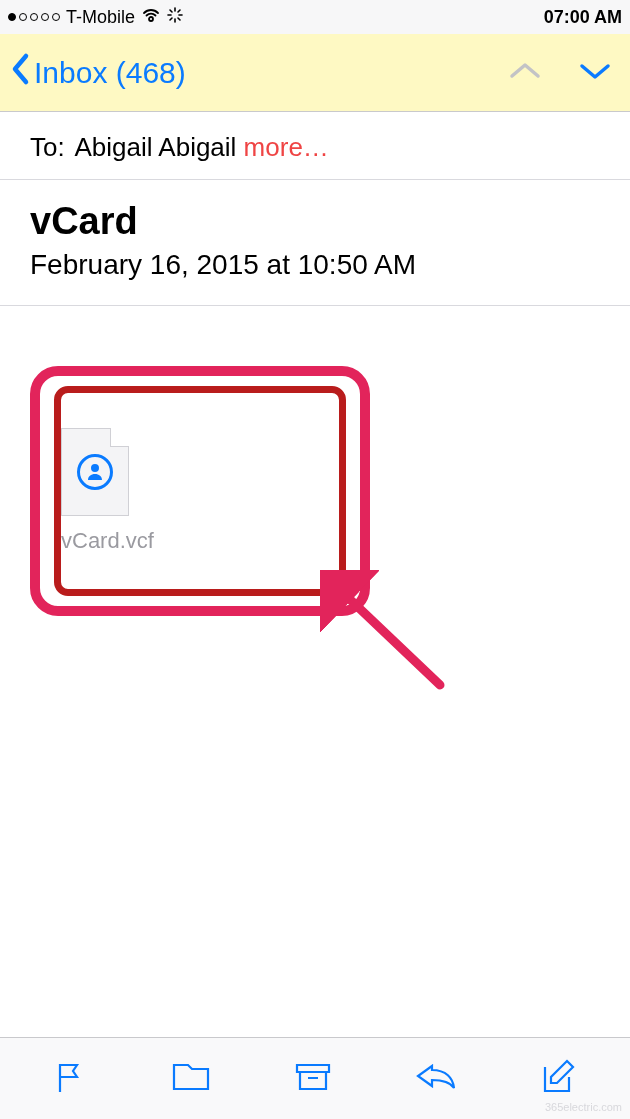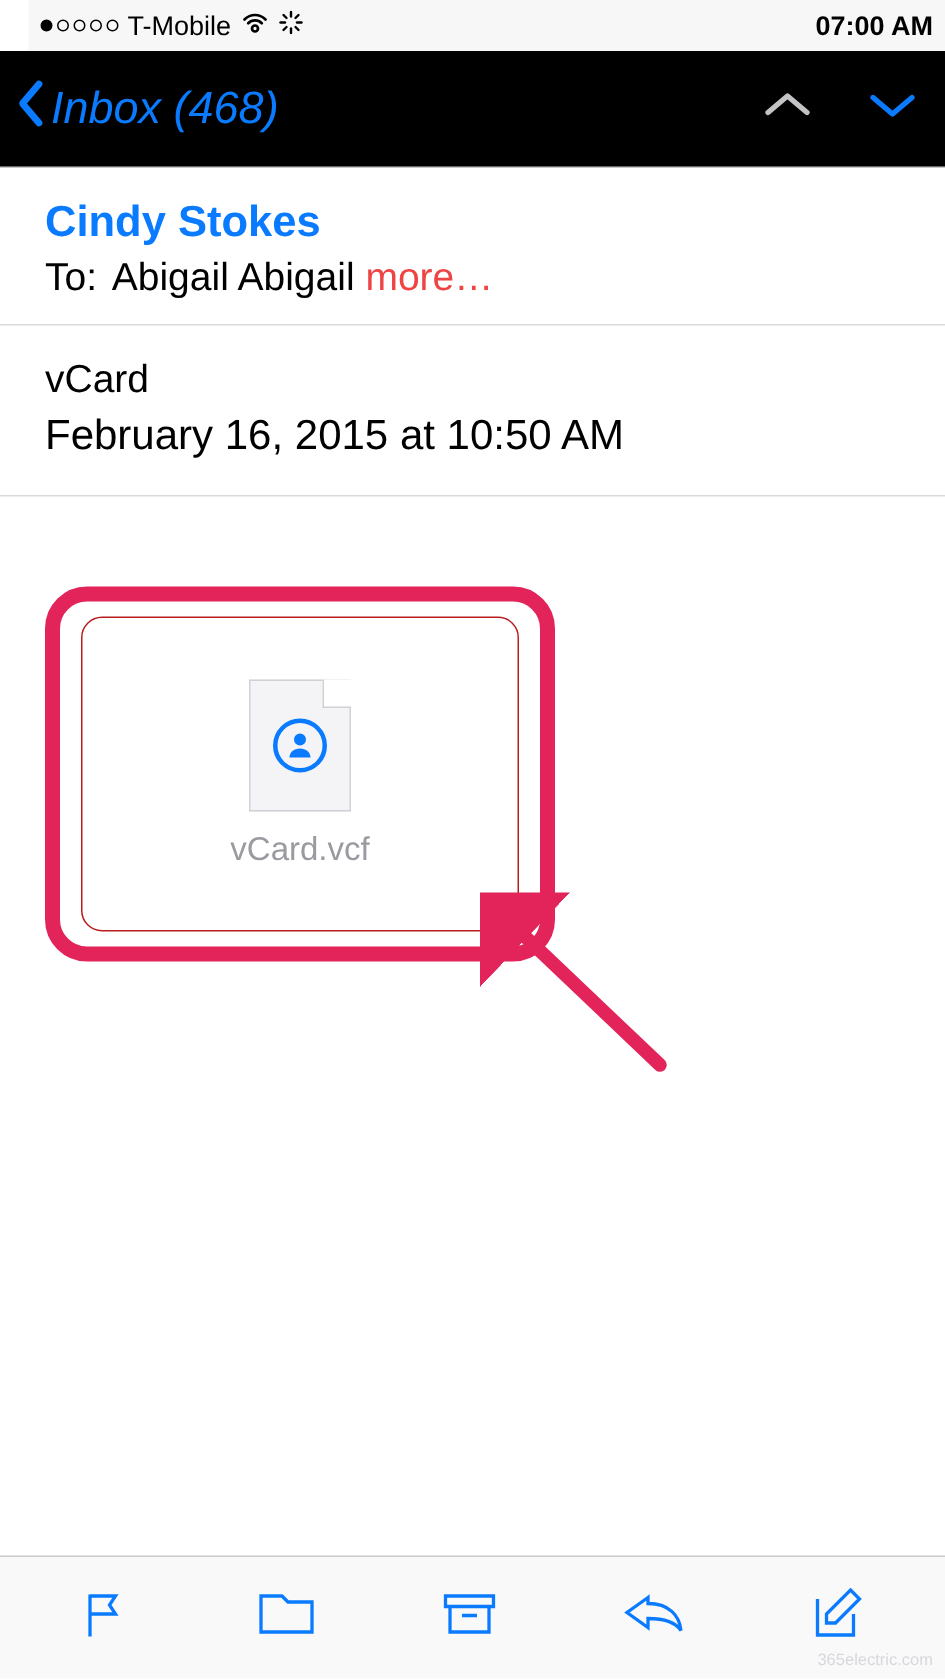--- a/index.html
+++ b/index.html
@@ -16,21 +16,20 @@
   .status-bar {
     height: 34px;
     background: #f7f7f8;
     display: flex;
     align-items: center;
     justify-content: space-between;
     padding: 0 8px;
     font-size: 18px;
     font-weight: 500;
     color: #000;
-    margin-left: 19px;
   }
   .status-left, .status-right { display: flex; align-items: center; gap: 6px; }
   .signal-dots { display: flex; gap: 3px; align-items: center; }
   .signal-dots span {
     width: 8px; height: 8px; border-radius: 50%;
     border: 1.5px solid #000; display: inline-block;
   }
   .signal-dots span.filled { background: #000; }
   .status-time { font-weight: 600; }
   .battery {
@@ -39,27 +38,26 @@
     position: relative; background: #000;
   }
   .battery::after {
     content:""; position:absolute; right:-5px; top:3px;
     width:3px; height:6px; background:#000; border-radius:0 2px 2px 0;
   }
 
   
   .nav-bar {
     height: 78px;
-    background: #000000;
+    background: #fef9c3;
     border-bottom: 1px solid #c9c9cc;
     display: flex;
     align-items: center;
     justify-content: space-between;
     padding: 0 18px 0 10px;
-    font-style: italic;
   }
   .back-button {
     display: flex; align-items: center; gap: 4px;
     color: #0a7bff;
     font-size: 30px;
     font-weight: 400;
   }
   .nav-arrows { display: flex; gap: 36px; }
   .nav-arrows .up svg path { stroke:#c3c3c6; }
   .nav-arrows .down svg path { stroke:#0a7bff; }
@@ -72,39 +70,39 @@
   .sender { color:#0a7bff; font-size:29px; font-weight:600; margin-bottom:4px; }
   .recipient-line { font-size:26px; color:#000; }
   .recipient-line .to-label { color:#000; margin-right:4px;text-align:center; }
   .recipient-line .more { color:#ef4444; }
 
   
   .subject-block {
     padding: 20px 30px 24px 30px;
     border-bottom: 1px solid #d9d9de;
   }
-  .subject { font-size:26px; font-weight:400; margin-bottom:6px; }
+  .subject { font-size:38px; font-weight:700; margin-bottom:6px; }
   .date { font-size:28px; color:#000; }
 
   
   .msg-body { padding: 60px 30px 0 30px; position:relative; height:640px; }
   .attachment-highlight {
     border: 10px solid #e2245b;
     border-radius: 28px;
     width: 340px; height: 250px;
     padding: 10px 14px;
     position: relative;
   }
   .attachment-card {
-    border: 1px solid #b91c1c;
+    border: 7px solid #b91c1c;
     border-radius: 14px;
     width: 100%; height: 100%;
     display: flex;
     flex-direction: column;
-    align-items: center;
+    align-items: flex-start;
     justify-content: center;
     gap: 12px;
   }
   .file-icon {
     width: 68px; height: 88px;
     background: #f4f4f6;
     border: 1px solid #d0d0d5;
     position: relative;
     display: flex; align-items: center; justify-content: center;
   }
@@ -197,21 +195,20 @@
     </span>
     <span class="down">
       <svg width="34" height="22" viewBox="0 0 34 22">
           <path d="M4 6l13 11L30 6" stroke-width="3.5" fill="none" stroke-linecap="round" stroke-linejoin="round"></path>
         </svg>
     </span>
   </div>
 </div>
 
 <div class="msg-header">
-  <div class="sender">Cindy Stokes</div>
   <div class="recipient-line">
     <span class="to-label">To:</span>
     <span>Abigail Abigail</span>
     <span class="more">more…</span>
   </div>
 </div>
 
 <div class="subject-block">
   <div class="subject">vCard</div>
   <div class="date">February 16, 2015 at 10:50 AM</div>

